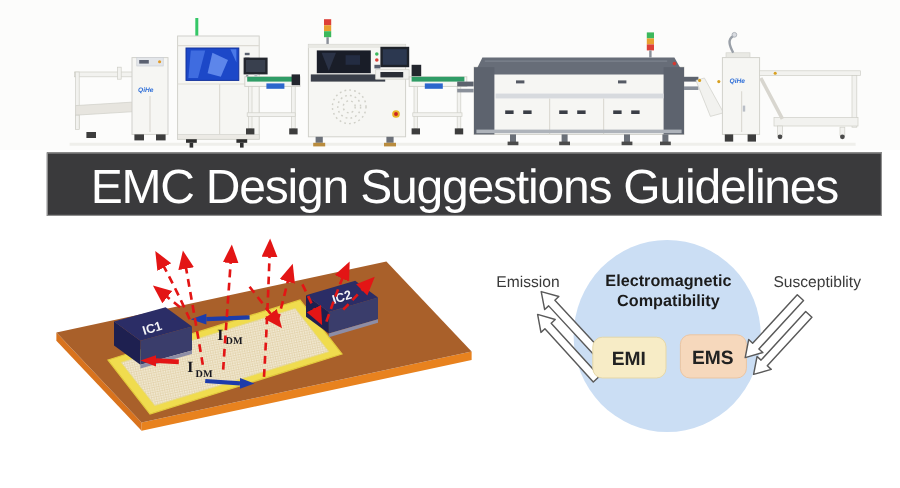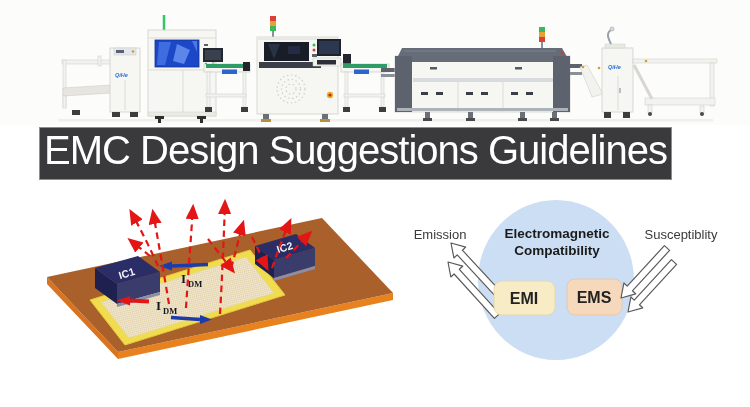--- a/index.html
+++ b/index.html
@@ -1,22 +1,22 @@
 <!DOCTYPE html>
 <html><head>
 <meta charset="utf-8">
 <style>
   html,body{margin:0;padding:0;background:#ffffff;}
   .page{position:relative;width:750px;height:407px;background:#ffffff;overflow:hidden;
         font-family:"Liberation Sans", sans-serif;}
   .photo-band{position:absolute;left:0;top:0;width:750px;height:125px;background:#fcfcfb;}
   .photo-band svg{display:block;width:750px;height:125px;}
-  .banner{position:absolute;left:39px;top:127px;width:633px;height:53px;
+  .banner{position:absolute;left:39px;top:127px;width:696px;height:53px;
           background:#3a3a3c;border:1px solid #8e8e8e;box-sizing:border-box;
-          display:flex;align-items:flex-start;justify-content:center;
+          display:flex;align-items:flex-end;justify-content:center;
           color:#ffffff;font-size:40px;font-weight:400;letter-spacing:-1px;white-space:nowrap;}
   .bottom-band{position:absolute;left:0;top:182px;width:750px;height:225px;}
   .bottom-band svg{display:block;width:750px;height:225px;}
   
   .mbody{fill:#f6f6f3;stroke:#d0d0ca;stroke-width:0.8;}
   .mframe{fill:#f2f2ef;stroke:#cfcfc8;stroke-width:0.6;}
   .mfoot{fill:#3d3d3d;}
   .belt{fill:#2f9c66;}
   .btag{fill:#2c66cc;}
   .mdark{fill:#23262e;}

